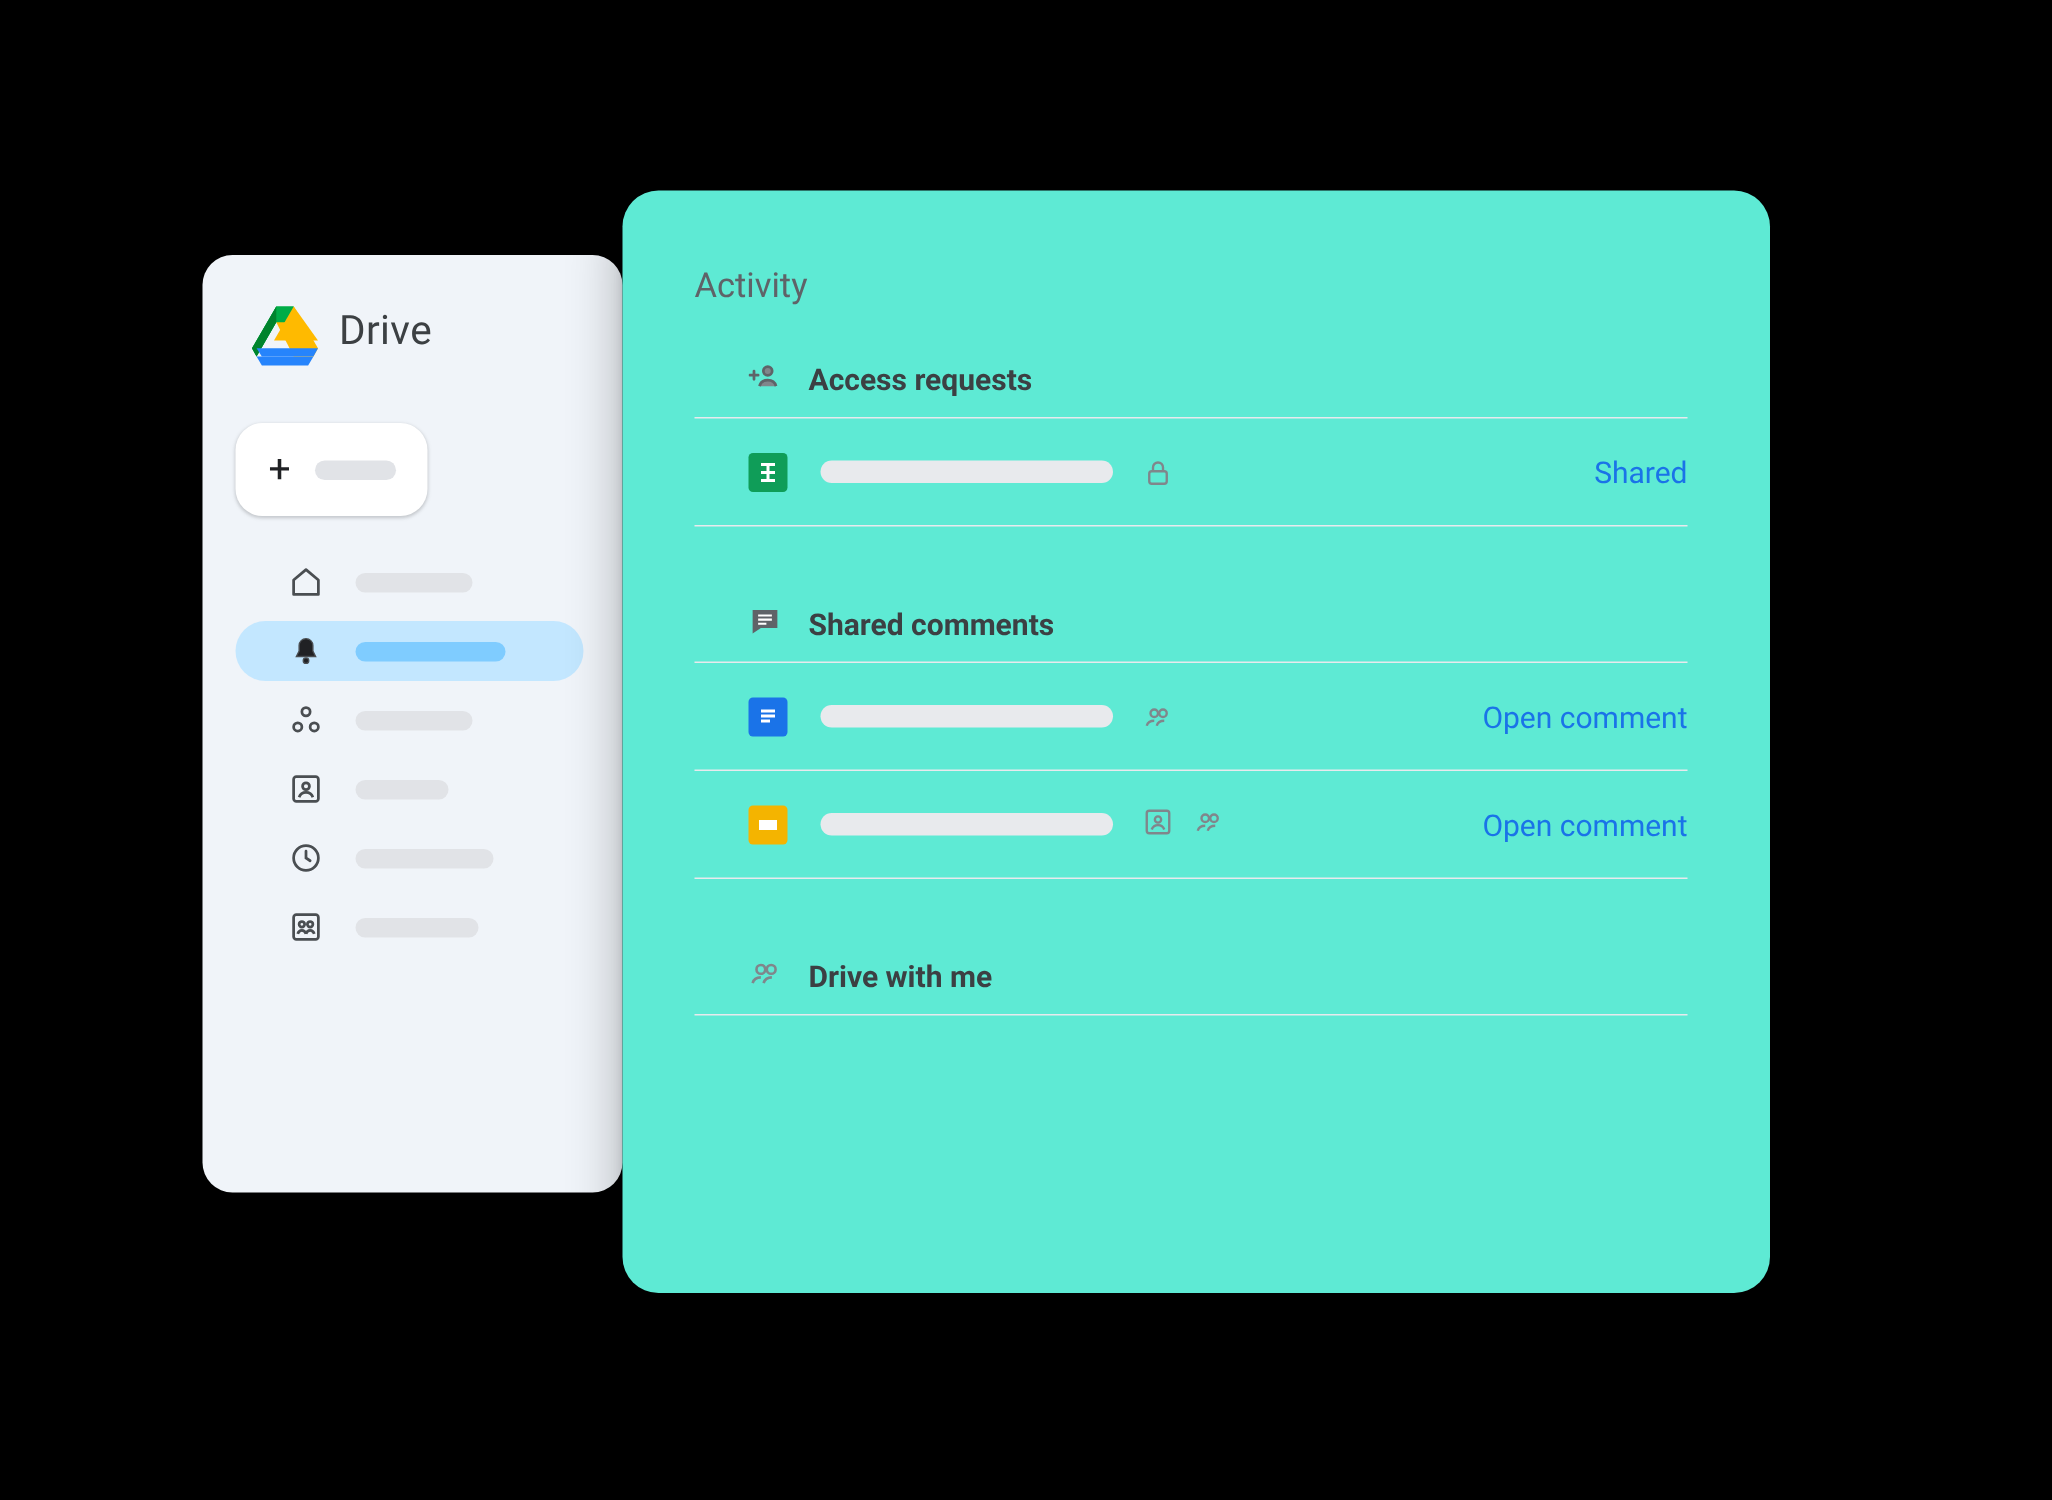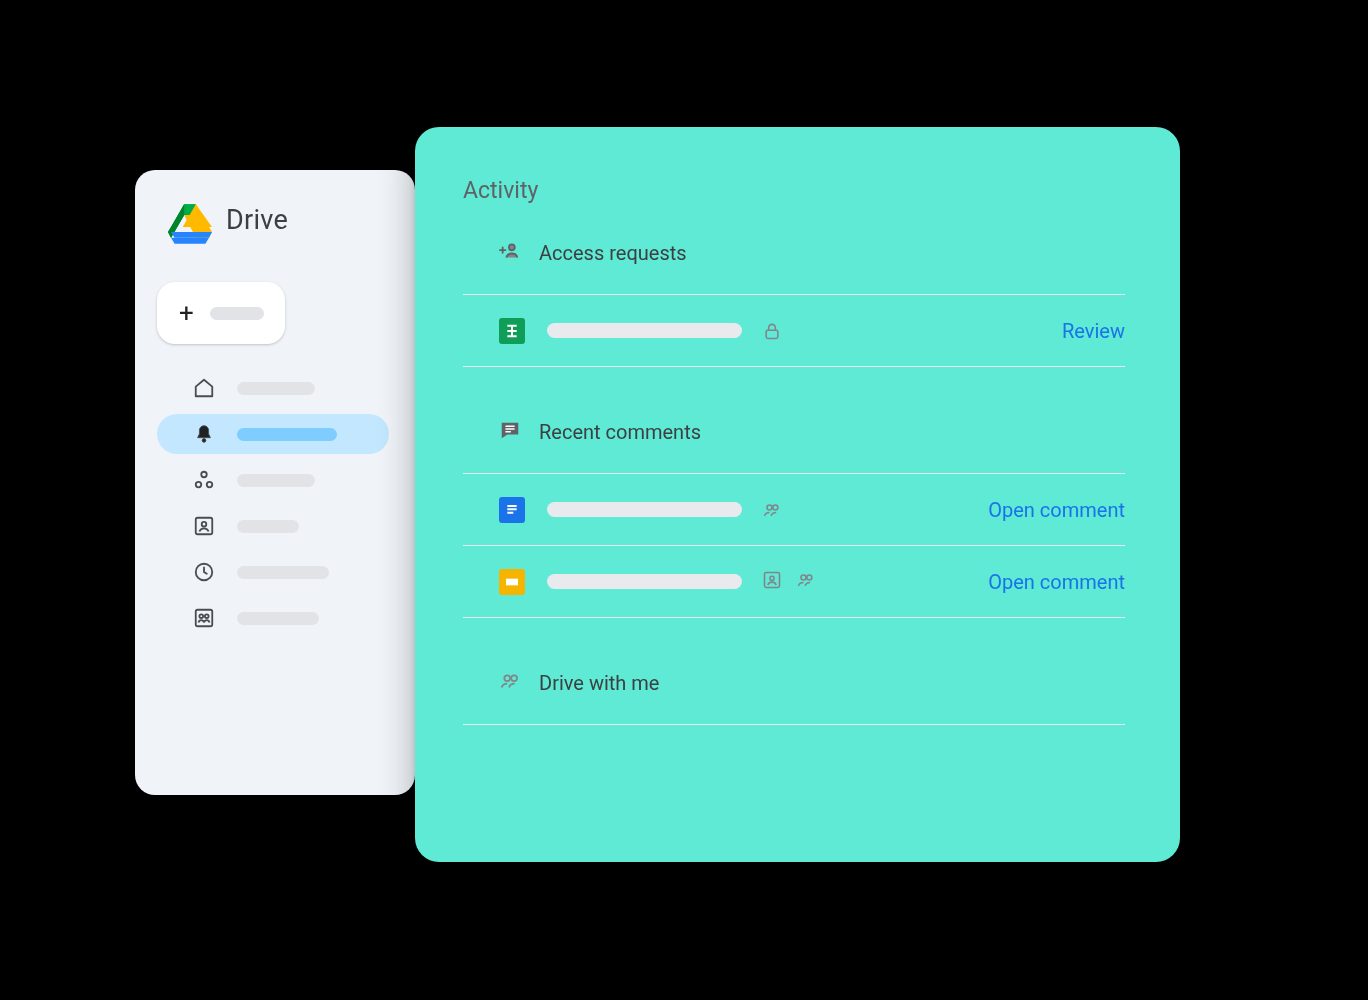--- a/index.html
+++ b/index.html
@@ -37,22 +37,23 @@
 .panel {
   position:absolute; left:415px; top:100px; width:765px; height:735px;
   background:#5eead4; border-radius:24px;
   box-shadow:0 12px 36px rgba(0,0,0,.30),0 0 6px rgba(0,0,0,.12);
   padding:50px 55px 0 48px;
   margin-top:27px;
 }
 .panel-title { font-size:23px; color:#5f6368; margin-bottom:32px; }
 
 .sec-head {
-  display:flex; align-items:center; gap:18px; padding:4px 0 28px 36px;
+  display:flex; align-items:center; gap:18px; padding:4px 0 12px 36px;
   border-bottom:1px solid #e8eaed;
+  font-weight:bold;
 }
 .sec-head svg { width:22px; height:22px; }
 .sec-head .lbl { font-size:20px; color:#3c4043; }
 
 .row {
   display:flex; align-items:center; height:72px;
   border-bottom:1px solid #e8eaed; padding-left:36px;
 }
 .file-ic { width:26px; height:26px; border-radius:3px; margin-right:22px; flex-shrink:0; display:flex; align-items:center; justify-content:center; }
 .file-sheets { background:#0f9d58; }
@@ -180,33 +181,33 @@
           <path d="M5 4h14M5 12h14M5 20h14M12 4v16" stroke="#fff" stroke-width="3"></path>
         </svg>
     </span>
     <span class="name-skel"></span>
     <span class="meta gray-ic">
       <svg viewBox="0 0 24 24">
           <rect x="5" y="11" width="14" height="10" rx="2"></rect>
           <path d="M8 11V8a4 4 0 118 0v3"></path>
         </svg>
     </span>
-    <span class="action">Review</span>
+    <span class="action">Shared</span>
   </div>
 
   <div class="gap"></div>
 
   <div class="sec-head">
     <span>
       <svg viewBox="0 0 24 24">
           <path d="M3 4h18v13H9l-6 4V4z" fill="#5f6368"></path>
           <path d="M7 8h10M7 11h10M7 14h6" stroke="#fff" stroke-width="1.6"></path>
         </svg>
     </span>
-    <span class="lbl">Recent comments</span>
+    <span class="lbl">Shared comments</span>
   </div>
   <div class="row">
     <span class="file-ic file-docs">
       <svg viewBox="0 0 24 24">
           <path d="M5 6h14M5 11h14M5 16h9" stroke="#fff" stroke-width="3"></path>
         </svg>
     </span>
     <span class="name-skel"></span>
     <span class="meta gray-ic">
       <svg viewBox="0 0 24 24">

